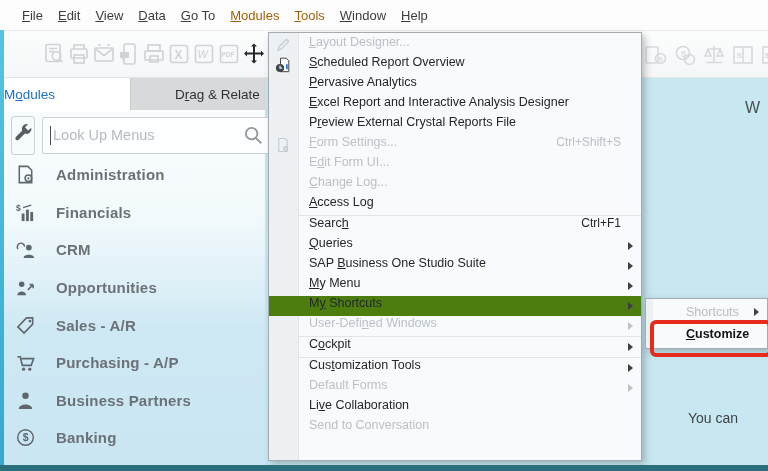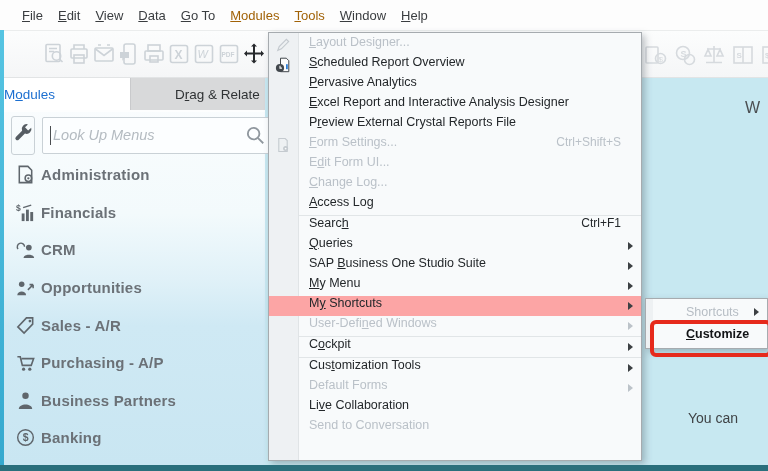--- a/index.html
+++ b/index.html
@@ -38,39 +38,39 @@
   .tab{display:flex;align-items:center;justify-content:flex-start;font-size:13.5px;cursor:default;}
   #tab-modules{width:126px;background:#ffffff;color:#1c6fd0;}
   #tab-drag{flex:1;background:#d8d9da;color:#2f3234;border-left:1px solid #c9cacc;padding-left:44px;}
   #search-row{display:flex;align-items:center;height:46px;padding:0 7px;gap:7px;border-top:2px solid #fdfefe;}
   #wrench-btn{width:40px;height:37px;border:1px solid #c9d1d6;border-radius:3px;background:transparent;
               display:flex;align-items:center;justify-content:center;}
   #wrench-btn svg{width:22px;height:22px;}
   #search-box{flex:1;height:37px;border:1px solid #c9d1d6;border-radius:2px;background:#fcfeff;
               position:relative;display:flex;align-items:center;box-sizing:border-box;}
   #search-input{border:none;outline:none;background:transparent;flex:1;min-width:0;
-                font-size:14.5px;color:#444;padding-left:10px;font-family:inherit;font-style:italic;}
+                font-size:14.5px;color:#444;padding-left:10px;font-family:inherit;}
   #search-input::placeholder{color:#b4bbc1;opacity:1;}
   #search-caret{position:absolute;left:7px;top:8px;width:1px;height:19px;background:#4a4d50;}
   #search-mag{width:22px;height:22px;margin-right:7px;flex:0 0 auto;}
   #search-mag svg{width:22px;height:22px;}
   #module-list{position:absolute;left:0;top:78px;right:0;bottom:0;}
   .mod-row{height:37.6px;display:flex;align-items:center;padding-left:10px;cursor:default;}
   .mod-icon{width:22px;height:22px;display:flex;align-items:center;justify-content:center;}
   .mod-icon svg{width:21px;height:21px;}
-  .mod-label{margin-left:5px;font-size:15px;font-weight:600;color:#6b7177;letter-spacing:.2px;}
+  .mod-label{margin-left:20px;font-size:15px;font-weight:600;color:#6b7177;letter-spacing:.2px;}
 
   
   #tools-menu{position:absolute;left:268px;top:32px;width:374px;height:429px;background:#f8fafb;
               border:1px solid #a6abaf;box-shadow:3px 3px 7px rgba(70,80,90,.35);z-index:5;
               box-sizing:border-box;padding-top:2px;}
   #tm-gutter{position:absolute;left:0;top:0;bottom:0;width:29px;background:#eef1f3;border-right:1px solid #e0e4e6;z-index:0;}
   .tm-row{position:relative;z-index:1;height:20px;display:flex;align-items:flex-start;
           padding:0 20px 0 40px;font-size:12.5px;color:#23272a;cursor:default;}
-  .tm-row.sel{background:#fca5a5;}
+  .tm-row.sel{background:#4d7c0f;}
   .tm-row.dis{color:#bac1c8;}
   .tm-short{margin-left:auto;font-size:12px;}
   .tm-arrow{position:absolute;right:8px;top:6px;width:0;height:0;
             border-top:4px solid transparent;border-bottom:4px solid transparent;border-left:5px solid #3c4043;}
   .tm-row.dis .tm-arrow{border-left-color:#bcc3c9;}
   .tm-gicon{position:absolute;left:6px;top:2px;width:16px;height:16px;z-index:2;}
   .tm-gicon svg{width:16px;height:16px;}
   .tm-sep{position:relative;z-index:1;height:1px;background:#e1e5e7;margin-left:30px;}
 
   

